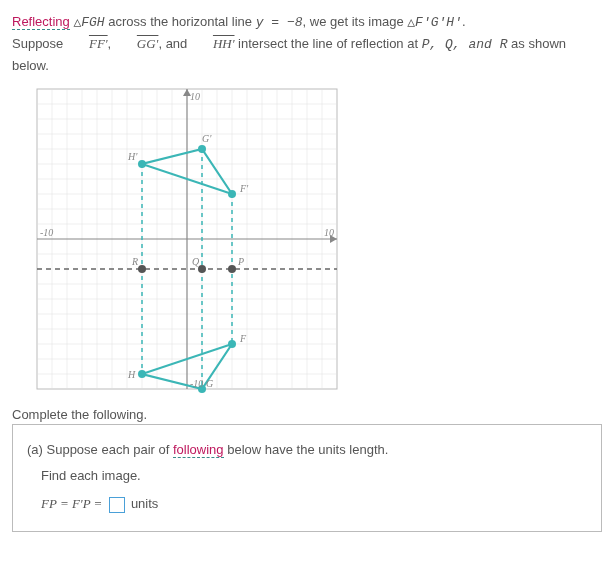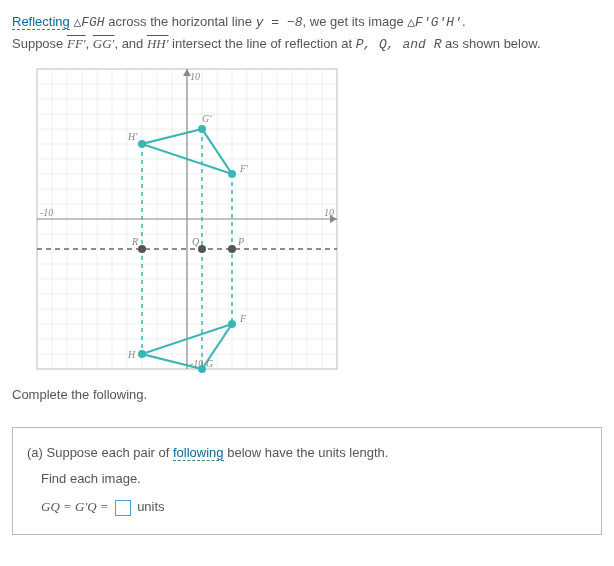--- a/index.html
+++ b/index.html
@@ -10,35 +10,36 @@
     padding: 12px;
     width: 614px;
     box-sizing: border-box;
     background: #fff;
   }
   .intro {
     margin-bottom: 8px;
     line-height: 1.6;
   }
   .link {
-    color: #0369a1;
+    color: #be185d;
     border-bottom: 1px dashed #3a8a8a;
   }
   .math-i { font-style: italic; font-family: Liberation Mono, monospace; }
   .overline {
     text-decoration: overline;
     font-family: "Times New Roman", serif;
     font-style: italic;
+    margin-left: 22px;
   }
   .chart-wrap {
     margin: 6px 0 10px 20px;
   }
   .complete {
     margin-top: 8px;
-    margin-bottom: 25px;
+    margin-bottom: 2px;
   }
   .box {
     border: 1px solid #bbb;
     padding: 12px 14px;
     line-height: 2;
   }
   .input-box {
     display: inline-block;
     width: 14px;
     height: 14px;
@@ -146,15 +147,15 @@
 </div>
 
 <div class="complete">Complete the following.</div>
 
 <div class="box">
   <div>
     <span>(a) Suppose each pair of </span><span class="link">following</span><span> below have the units length.</span>
   </div>
   <div style="margin-left:14px;">Find each image.</div>
   <div class="eq-row" style="margin-left:14px;">
-    <span>GQ = G'Q = </span><span class="input-box"></span> <span class="units">units</span>
+    <span>FP = F'P = </span><span class="input-box"></span> <span class="units">units</span>
   </div>
 </div>
 
 </body></html>

